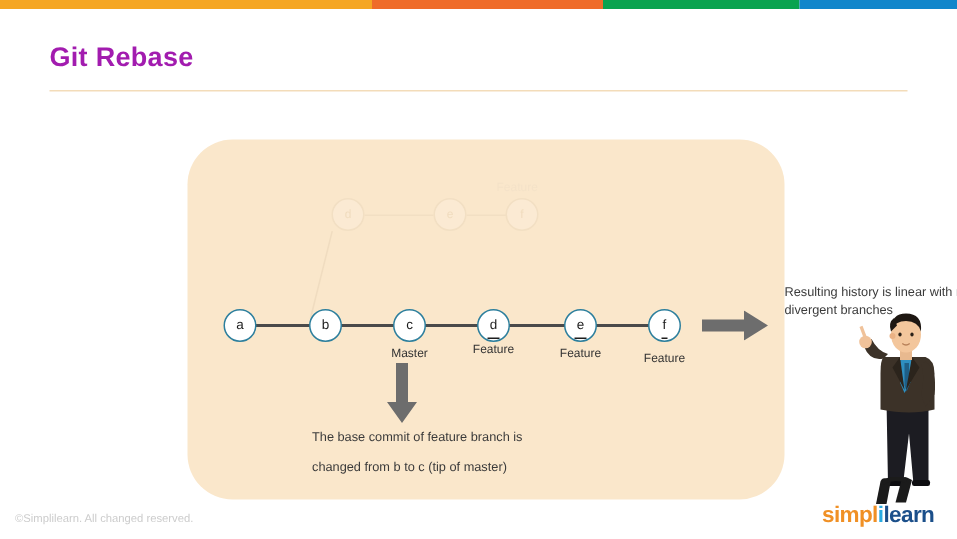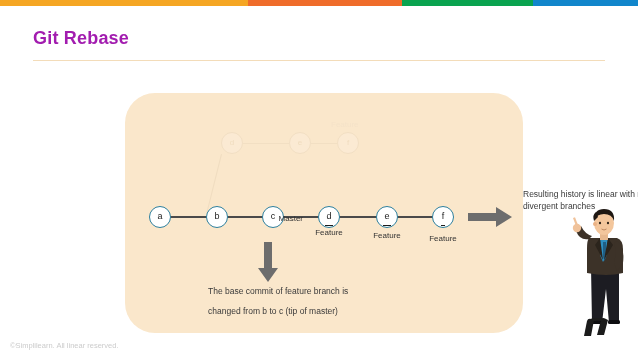--- a/index.html
+++ b/index.html
@@ -252,21 +252,21 @@
 <div class="node underlined" style="left:318px;">
   <span class="glyph">d</span>
 </div>
 <div class="node underlined" style="left:376px;">
   <span class="glyph">e</span>
 </div>
 <div class="node underlined" style="left:432px;">
   <span class="glyph">f</span>
 </div>
 
-<div class="node-label" style="left:243px; top:214px;text-align:right;">Master</div>
+<div class="node-label" style="left:243px; top:231px;">Master</div>
 <div class="node-label" style="left:299px; top:228px;">Feature</div>
 <div class="node-label" style="left:357px; top:231px;">Feature</div>
 <div class="node-label" style="left:413px; top:234px;">Feature</div>
 
 <svg class="arrow-right" viewBox="0 0 44 20">
   <path d="M0,6 L28,6 L28,0 L44,10 L28,20 L28,14 L0,14 Z" fill="#6d6d6d"></path>
 </svg>
 
 <svg class="arrow-down" viewBox="0 0 20 40">
   <path d="M6,0 L14,0 L14,26 L20,26 L10,40 L0,26 L6,26 Z" fill="#6d6d6d"></path>
@@ -305,21 +305,24 @@
 
   <path d="M27,15 Q27,4 37,4 Q48,4 47,16 Q45,9 37,9 Q30,9 27,15 Z" fill="#1e1712"></path>
   <path d="M27,16 Q25,10 29,7 L31,12 Z" fill="#1e1712"></path>
 
   <ellipse cx="33" cy="18" rx="1.1" ry="1.3" fill="#2b2118"></ellipse>
   <ellipse cx="41" cy="18" rx="1.1" ry="1.3" fill="#2b2118"></ellipse>
 
   <path d="M34.5,24 Q37,26 39.5,24" stroke="#b9825a" stroke-width="0.9" fill="none"></path>
 </svg>
 
-<div class="footer-copy">©Simplilearn. All linear reserved.</div>
+<div class="footer-copy">©Simplilearn. All changed reserved.</div>
 
 <div class="logo">
   <svg viewBox="0 0 86 22" width="86" height="22">
     <path d="M36,18 L39,3 Q40,0 43,1 L46,2 L43,18 Z" fill="#1b1b1b"></path>
     <path d="M49,17 L53,2 Q54,-1 57,0.5 L60,2 L56,17 Z" fill="#1b1b1b"></path>
     <path d="M40,2 Q48,-2 57,1 L56,4 Q48,1 41,5 Z" fill="#1b1b1b"></path>
   </svg>
+  <div class="logo-text">
+    <span class="logo-simpl">simpl</span><span class="logo-i">i</span><span class="logo-learn">learn</span>
+  </div>
 </div>
 
 </body></html>

